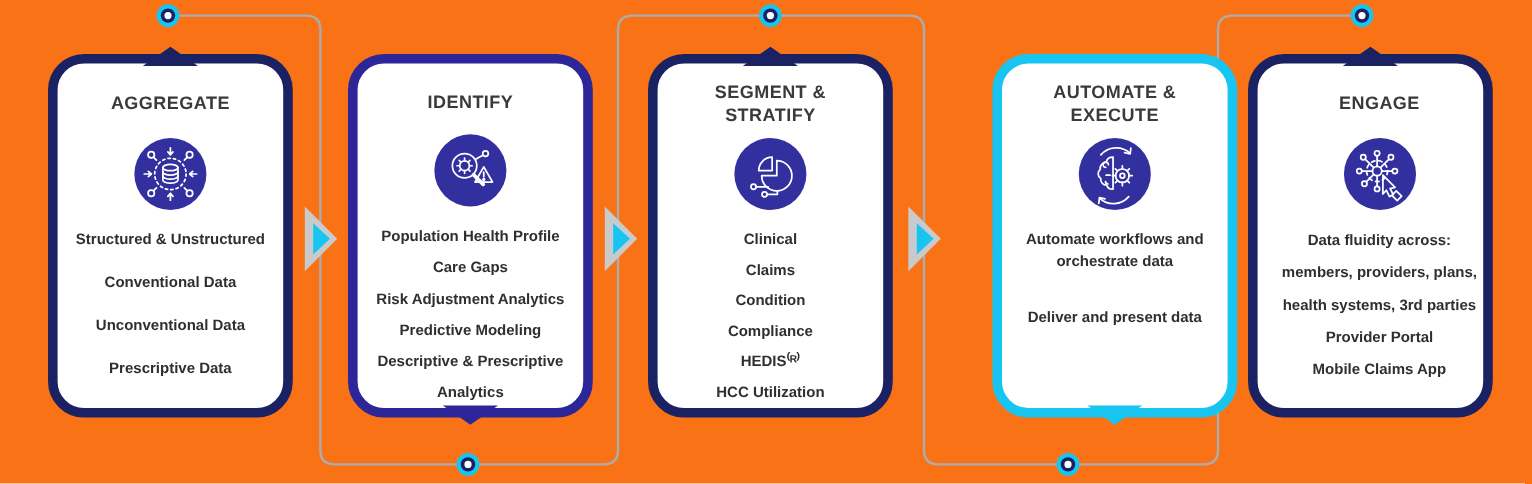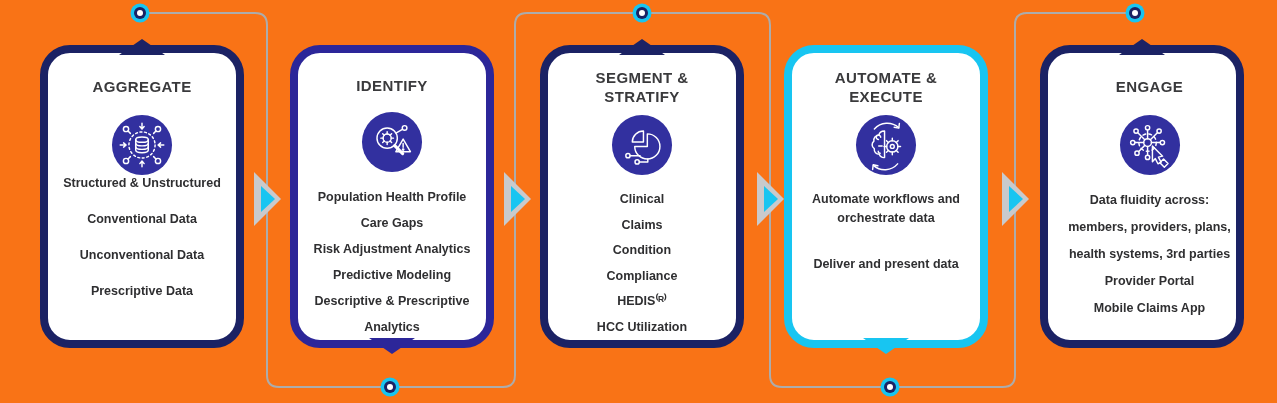--- a/index.html
+++ b/index.html
@@ -12,21 +12,21 @@
   .notch{position:absolute;left:50%;transform:translateX(-50%);width:0;height:0;}
   .notch.top{top:-14px;border-left:23px solid transparent;border-right:23px solid transparent;
              border-bottom:16px solid var(--accent);}
   .notch.bottom{bottom:-14px;border-left:23px solid transparent;border-right:23px solid transparent;
              border-top:16px solid var(--accent);}
   .card-title{margin-top:10px;height:48px;width:170px;display:flex;align-items:center;justify-content:center;
               text-align:center;font-size:15px;font-weight:700;letter-spacing:.4px;color:#3A3A3C;line-height:1.3;}
   .icon-wrap{width:62px;height:62px;margin-top:3px;flex:none;}
   .items{display:flex;flex-direction:column;align-items:center;text-align:center;
          font-size:12.5px;font-weight:700;color:#2F2F31;width:184px;white-space:pre-line;}
-  .card-aggregate .items{gap:21px;line-height:1.2;}
+  .card-aggregate .items{margin-top:16px;gap:21px;line-height:1.2;}
   .card-identify .items{margin-top:11px;gap:0;line-height:26px;}
   .card-segment  .items{margin-top:11px;gap:0;line-height:25.5px;}
   .card-automate .items{margin-top:14px;gap:27px;line-height:19px;}
   .card-engage   .items{margin-top:11px;gap:0;line-height:27px;}
   .card-engage .items > div:first-child{}
 </style>
 </head>
 <body>
 
 <div class="stage">
@@ -162,21 +162,21 @@
     <div class="items">
       <div>Clinical</div>
       <div>Claims</div>
       <div>Condition</div>
       <div>Compliance</div>
       <div>HEDIS⁽ᴿ⁾</div>
       <div>HCC Utilization</div>
     </div>
   </div>
 
-  <div class="card card-automate" style="--accent:#18C5F1;left:784px;">
+  <div class="card card-automate" style="--accent:#18C5F1;left:827px;">
     <div class="notch bottom"></div>
     <div class="card-title">AUTOMATE &amp; EXECUTE</div>
     <div class="icon-wrap">
       <svg viewBox="0 0 64 64" width="62" height="62">
         <circle cx="32" cy="32" r="31" fill="#32309F"></circle>
         <g stroke="#fff" stroke-width="1.5" fill="none" stroke-linecap="round" stroke-linejoin="round">
           <path d="M30.5 17.5 c-3.5 0 -5.5 2 -5.8 4.3 c-3.6 .3 -5.7 3 -5.2 6.2 c-2.6 2 -2.4 6 .4 7.8 c-.4 3.4 2 5.8 5.2 5.8 c.8 2.4 3 3.6 5.4 3.4 Z"></path>
           <path d="M26.5 24 a2.3 2.3 0 1 0 -2.3 2.3 M24.5 33 h3.5 M24 38.5 a2 2 0 0 0 2 2"></path>
           <circle cx="38.5" cy="33.5" r="5.8"></circle>
           <circle cx="38.5" cy="33.5" r="2"></circle>

